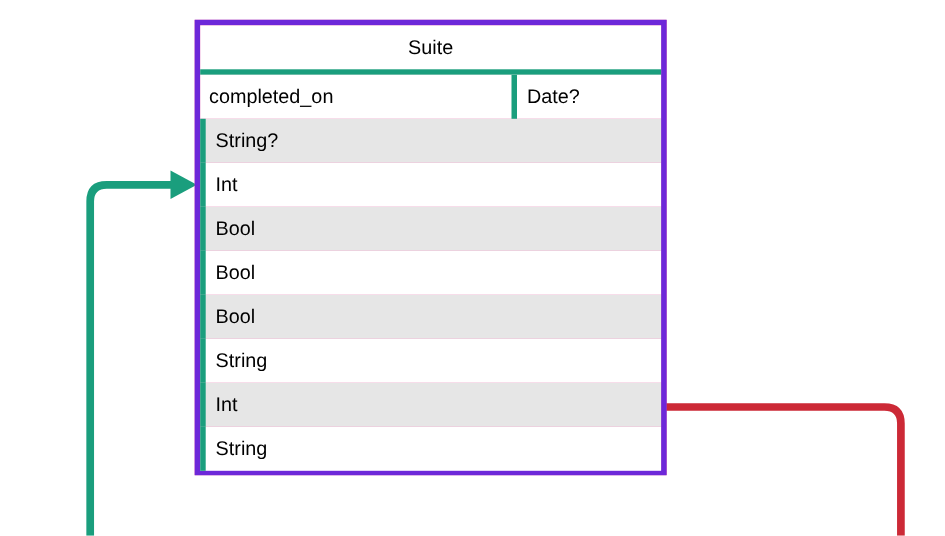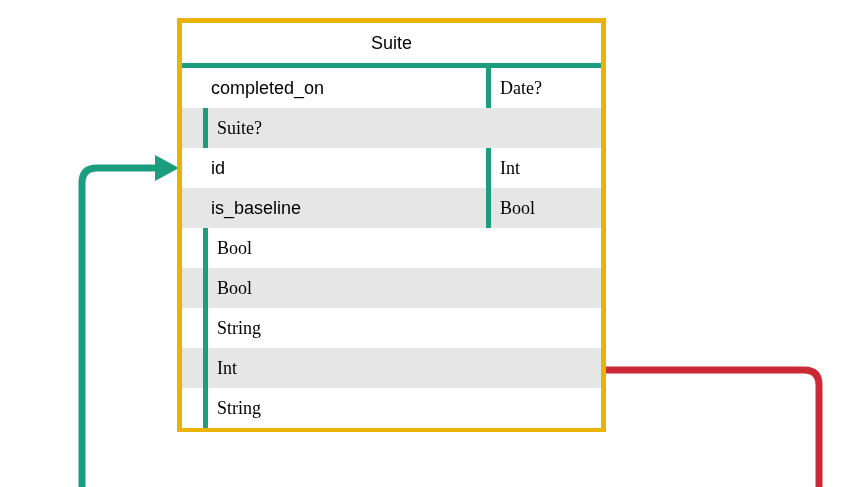--- a/index.html
+++ b/index.html
@@ -34,21 +34,21 @@
   }
 
   
   #entity-suite {
     position: absolute;
     left: 177px;
     top: 18px;
     width: 429px;
     height: 414px;
     box-sizing: border-box;
-    border: 5px solid #eab308;
+    border: 5px solid #6d28d9;
     background: #ec4899;
   }
 
   .entity-title-row {
     height: 45px;
     box-sizing: border-box;
     border-bottom: 5px solid #1a9e7d;
     background: #ffffff;
     display: flex;
     align-items: center;
@@ -62,21 +62,20 @@
 
   .entity-attr-list {
     position: relative;
   }
 
   .attr-row {
     height: 40px;
     display: flex;
     align-items: center;
     box-sizing: border-box;
-    padding-left: 21px;
   }
   .attr-row.shade-light { background: #ffffff; }
   .attr-row.shade-dark  { background: #e6e6e6; }
 
   .attr-name-cell {
     width: 283px;
     box-sizing: border-box;
     padding-left: 8px;
     font-size: 18px;
     color: #000000;
@@ -92,21 +91,20 @@
   }
 
   .attr-type-cell {
     flex: 1 1 auto;
     box-sizing: border-box;
     padding-left: 9px;
     font-size: 18px;
     color: #000000;
     white-space: nowrap;
     overflow: hidden;
-    font-family: Liberation Serif, serif;
   }
 </style>
 </head>
 <body>
 
 <div id="diagram-canvas">
 
   <svg id="connector-layer" viewBox="0 0 859 487" width="859" height="487" xmlns="http://www.w3.org/2000/svg">
 
     <path d="M 82 487 L 82 183 Q 82 168 97 168 L 160 168" fill="none" stroke="#1a9e7d" stroke-width="7" stroke-linecap="butt" stroke-linejoin="round"></path>
@@ -124,31 +122,29 @@
     <div class="entity-attr-list">
 
       <div class="attr-row shade-light">
         <span class="attr-name-cell">completed_on</span>
         <span class="attr-divider"></span>
         <span class="attr-type-cell">Date?</span>
       </div>
 
       <div class="attr-row shade-dark">
         <span class="attr-divider"></span>
-        <span class="attr-type-cell">Suite?</span>
+        <span class="attr-type-cell">String?</span>
       </div>
 
       <div class="attr-row shade-light">
-        <span class="attr-name-cell">id</span>
         <span class="attr-divider"></span>
         <span class="attr-type-cell">Int</span>
       </div>
 
       <div class="attr-row shade-dark">
-        <span class="attr-name-cell">is_baseline</span>
         <span class="attr-divider"></span>
         <span class="attr-type-cell">Bool</span>
       </div>
 
       <div class="attr-row shade-light">
         <span class="attr-divider"></span>
         <span class="attr-type-cell">Bool</span>
       </div>
 
       <div class="attr-row shade-dark">

